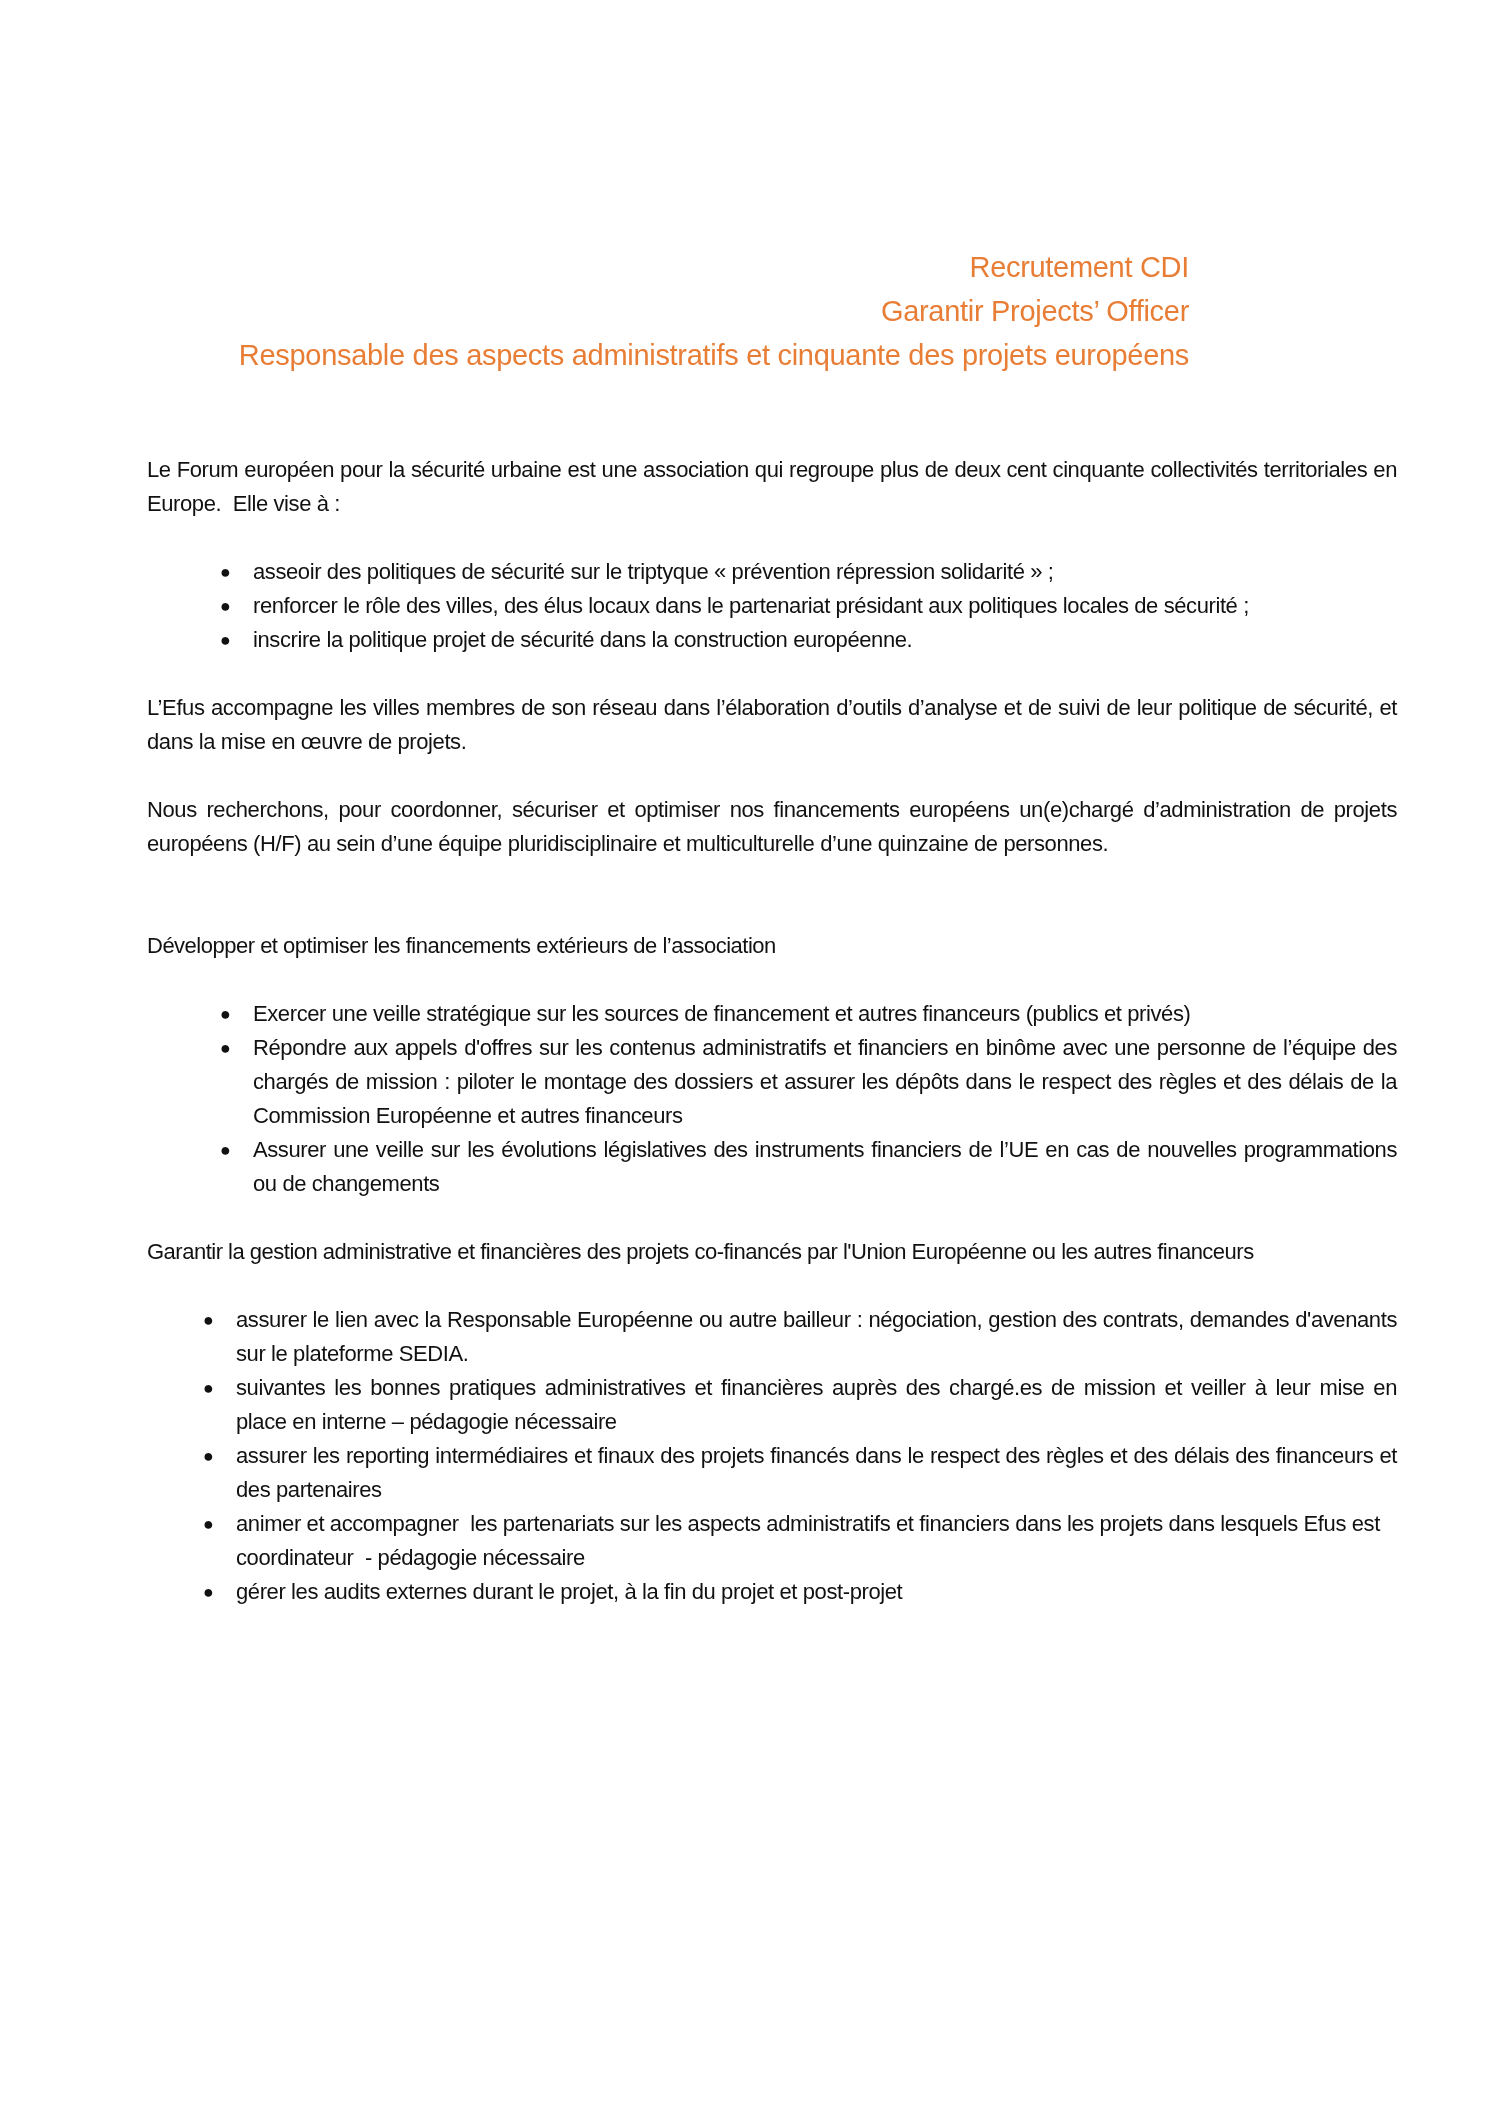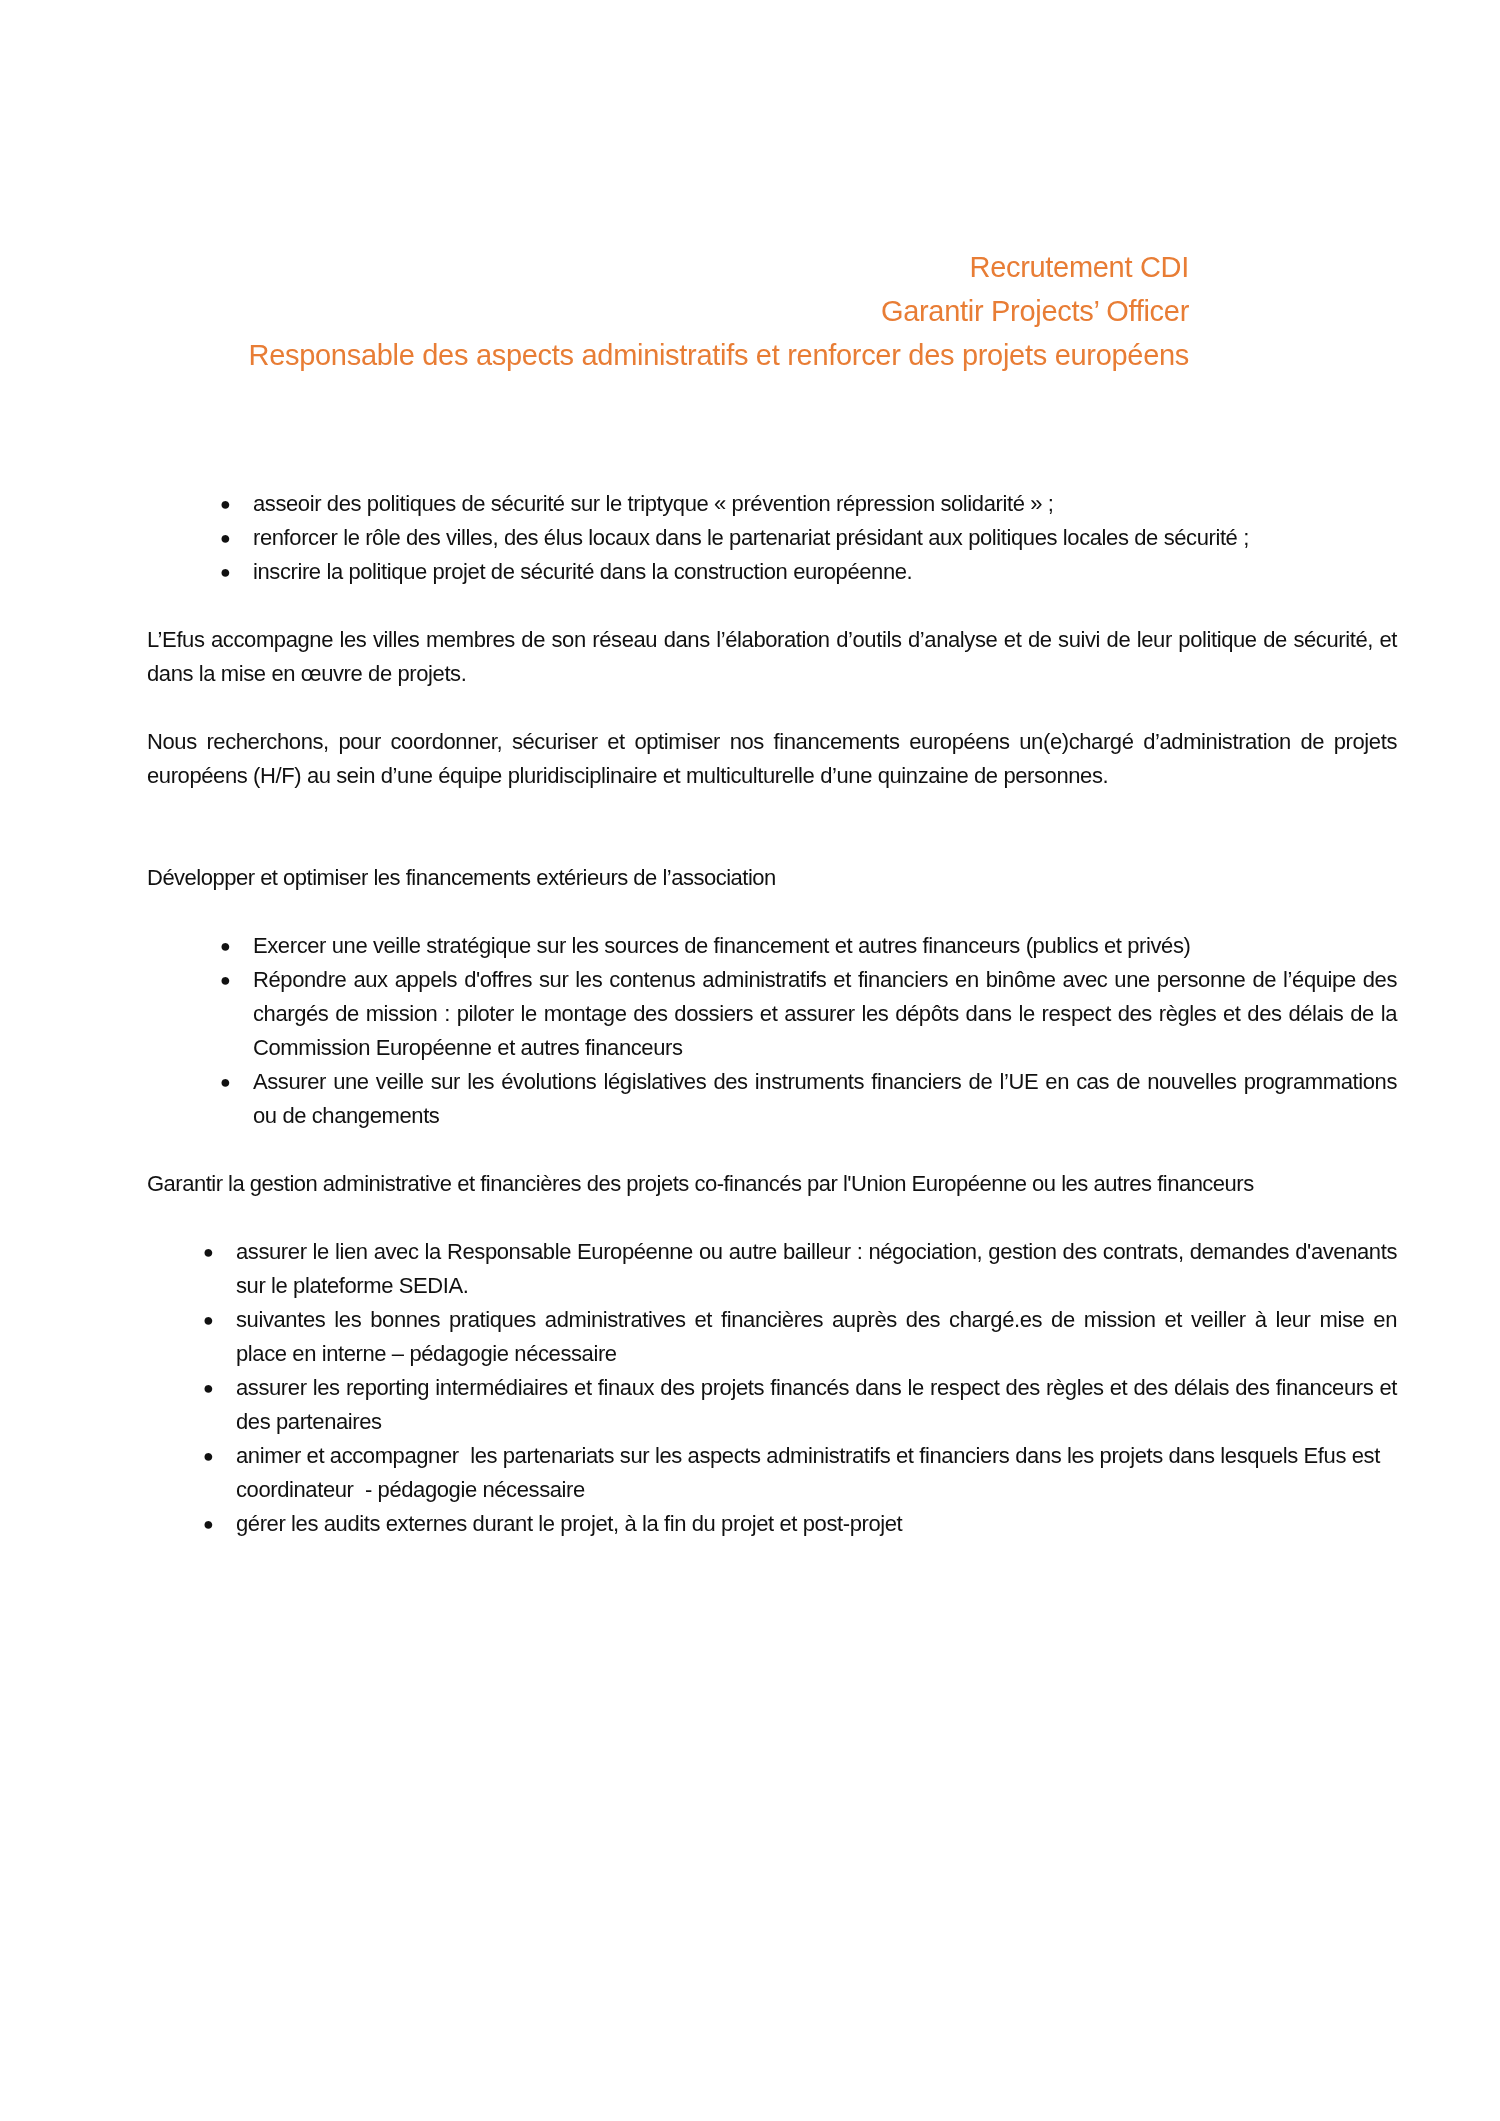--- a/index.html
+++ b/index.html
@@ -24,24 +24,25 @@
   ul li.last-left { text-align: left; }
 </style>
 </head>
 <body>
 
 <div class="page">
 
   <div class="title-block">
     <div>Recrutement CDI</div>
     <div>Garantir Projects’ Officer</div>
-    <div>Responsable des aspects administratifs et renforcer des projets européens</div>
+    <div>Responsable des aspects administratifs et cinquante des projets européens</div>
   </div>
 
   <div class="content">
+    <p>Le Forum européen pour la sécurité urbaine est une association qui regroupe plus de deux cent cinquante collectivités territoriales en Europe.&nbsp; Elle vise à :</p>
     <div class="gap"></div>
     <ul class="l1">
       <li><span class="bullet">●</span><span>asseoir des politiques de sécurité sur le triptyque « prévention répression solidarité » ;</span></li>
       <li><span class="bullet">●</span><span>renforcer le rôle des villes, des élus locaux dans le partenariat présidant aux politiques locales de sécurité ;</span></li>
       <li><span class="bullet">●</span><span>inscrire la politique projet de sécurité dans la construction européenne.</span></li>
     </ul>
     <div class="gap"></div>
     <p>L’Efus accompagne les villes membres de son réseau dans l’élaboration d’outils d’analyse et de suivi de leur politique de sécurité, et dans la mise en œuvre de projets.</p>
     <div class="gap"></div>
     <p>Nous recherchons, pour coordonner, sécuriser et optimiser nos financements européens un(e)chargé d’administration de projets européens (H/F) au sein d’une équipe pluridisciplinaire et multiculturelle d’une quinzaine de personnes.</p>

